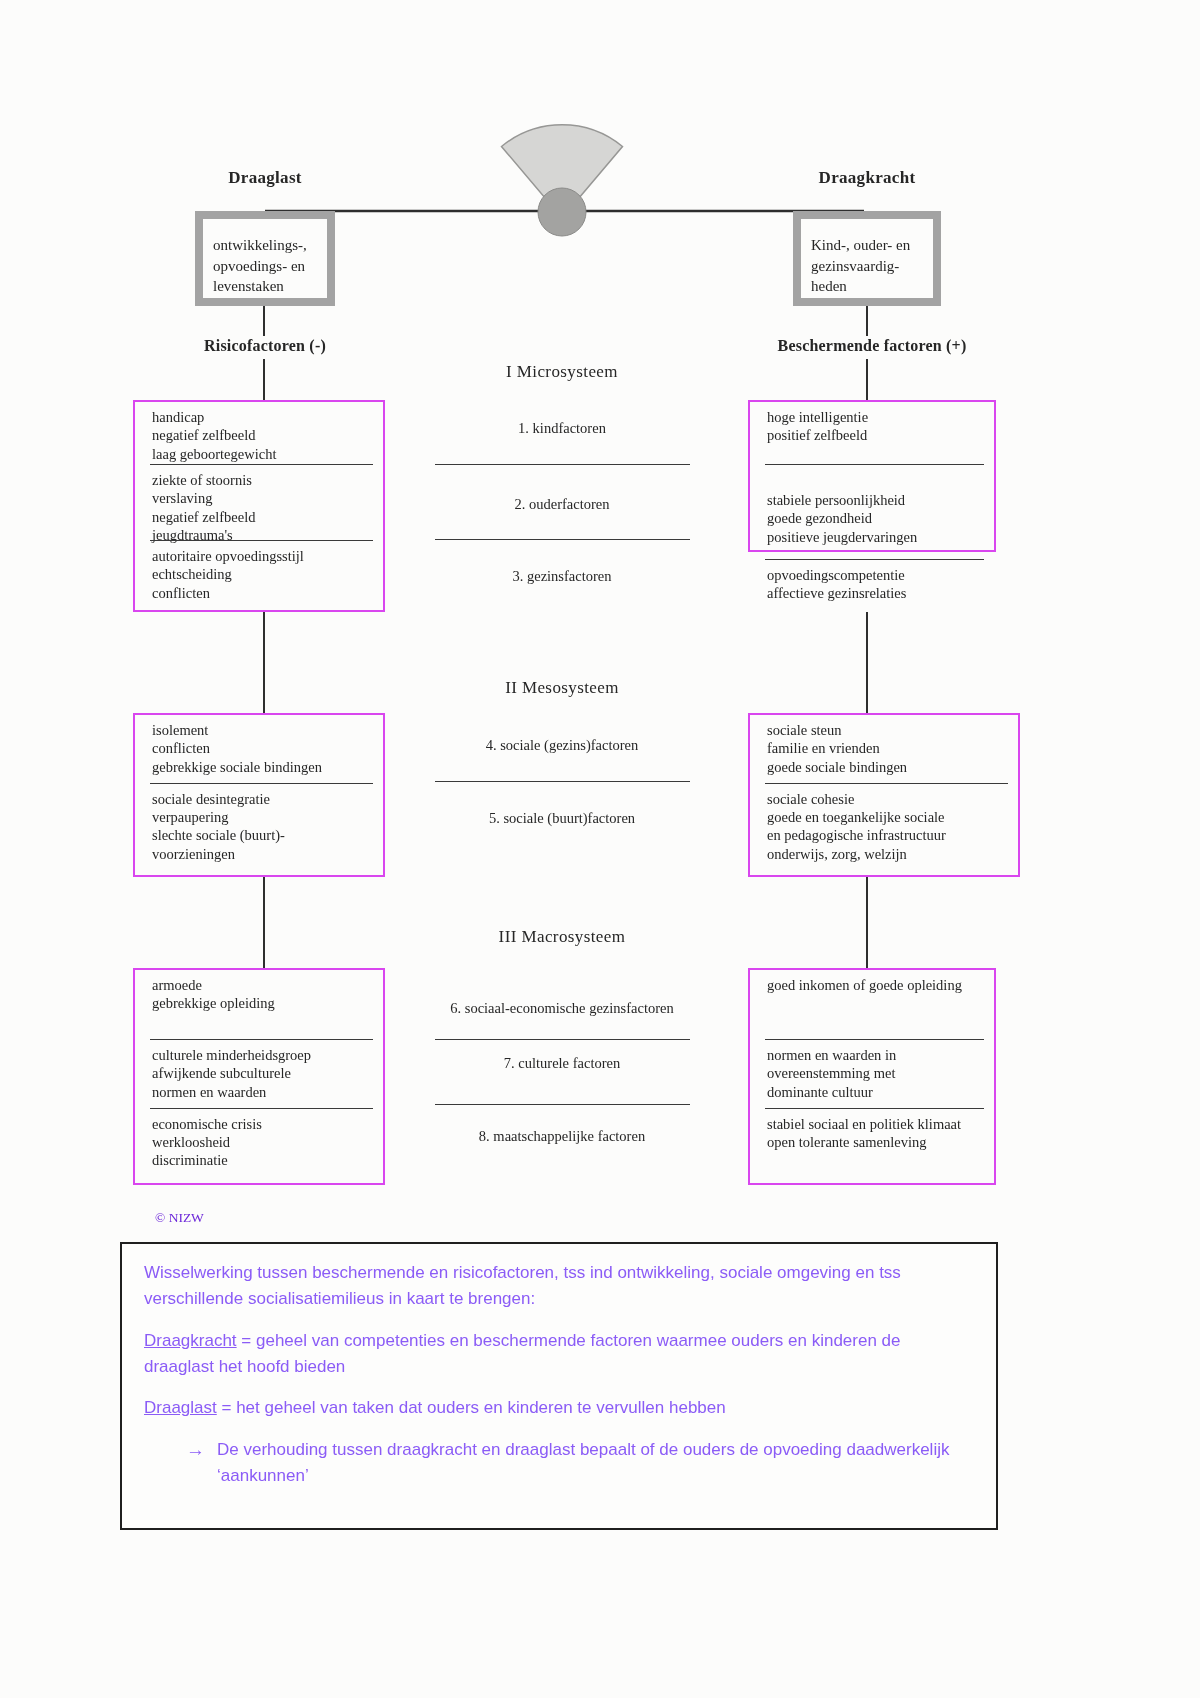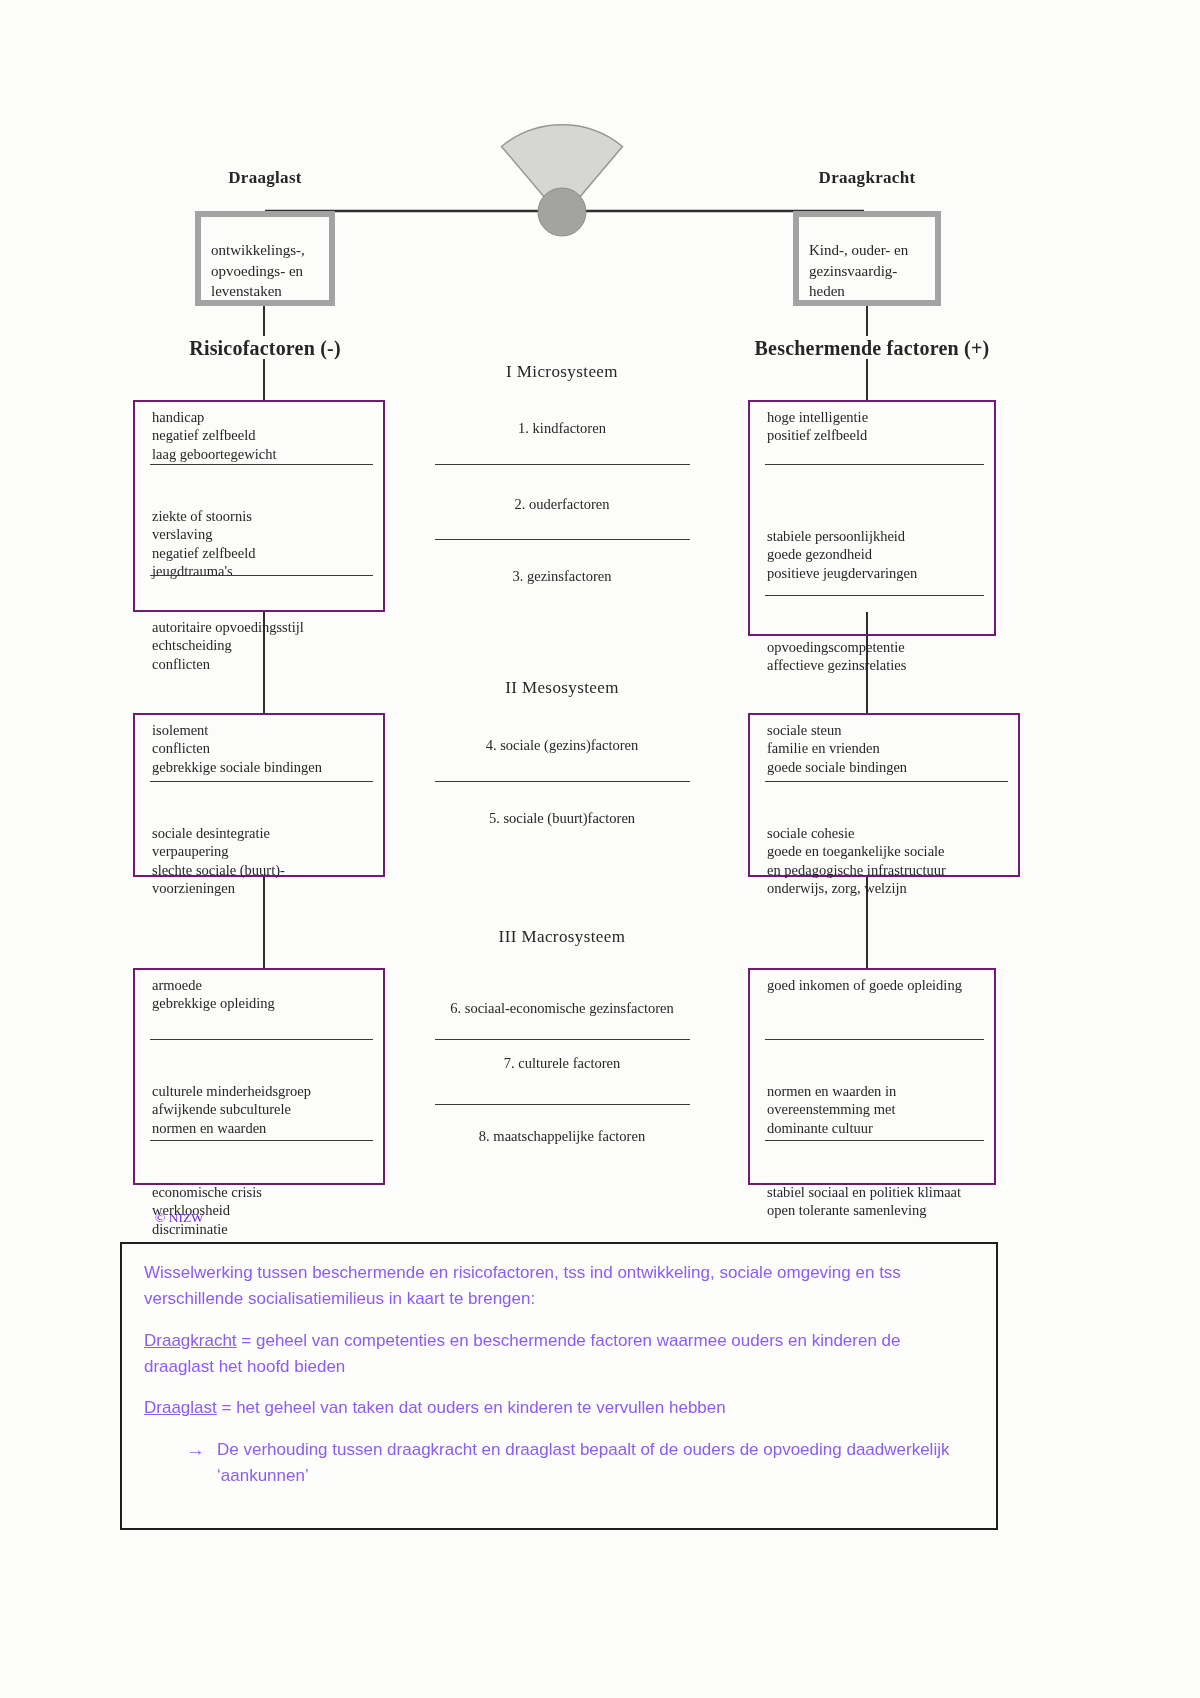--- a/index.html
+++ b/index.html
@@ -8,30 +8,30 @@
     position:relative;
     background:#fcfcfb;
     font-family:"Liberation Serif", serif;
     color:#262626;
   }
   .abs { position:absolute; }
   svg.underlay { position:absolute; left:0; top:0; }
 
   .side-label { font-weight:bold; font-size:17px; text-align:center; letter-spacing:.3px; }
   .topbox {
-    position:absolute; border:6px solid #a3a3a3;
-    padding:23px 10px; font-size:15px; line-height:1.38; white-space:pre-line;
+    position:absolute; border:8px solid #a3a3a3;
+    padding:16px 10px; font-size:15px; line-height:1.38; white-space:pre-line;
   }
-  .col-head { position:absolute; font-weight:bold; font-size:20px; text-align:center; letter-spacing:.2px; }
+  .col-head { position:absolute; font-weight:bold; font-size:16px; text-align:center; letter-spacing:.2px; }
 
   .sys-title { position:absolute; left:420px; width:284px; text-align:center; font-weight:normal; font-size:17px; letter-spacing:.4px; }
   .factor { position:absolute; left:420px; width:284px; text-align:center; font-size:14.5px; }
   .mid-sep { position:absolute; left:435px; width:255px; border-top:1.6px solid #3a3a3a; }
 
-  .sbox { position:absolute; border:2px solid #701a75; display:flex; flex-direction:column; background:transparent;gap:36px; }
+  .sbox { position:absolute; border:2px solid #d946ef; display:flex; flex-direction:column; background:transparent; }
   .sec { position:relative; padding:6px 10px 8px 17px; font-size:14.5px; line-height:1.26; white-space:pre-line; }
   .sec.hr::after { content:""; position:absolute; left:15px; right:10px; bottom:0; border-bottom:1.6px solid #3a3a3a; }
 
   .copyright { position:absolute; left:155px; top:1210px; font-size:13.5px; color:#6d28d9; }
 
   .notes {
     position:absolute; left:120px; top:1242px; width:878px; height:288px;
     border:2px solid #1f1f1f; background:#fdfdfc;
     padding:16px 22px; font-family:"Liberation Sans", sans-serif;
     font-size:17px; line-height:1.55; color:#8b5cf6;
@@ -123,21 +123,21 @@
   <div class="sec hr" style="min-height:70px;">armoede
 gebrekkige opleiding</div>
   <div class="sec hr" style="min-height:65px;">culturele minderheidsgroep
 afwijkende subculturele
 normen en waarden</div>
   <div class="sec">economische crisis
 werkloosheid
 discriminatie</div>
 </div>
 
-<div class="sbox" style="left:748px; top:400px; width:248px; height:236px;">
+<div class="sbox" style="left:748px; top:400px; width:248px; height:152px;">
   <div class="sec hr" style="min-height:63px;">hoge intelligentie
 positief zelfbeeld</div>
   <div class="sec hr" style="min-height:75px;margin-top:20px;">stabiele persoonlijkheid
 goede gezondheid
 positieve jeugdervaringen</div>
   <div class="sec">opvoedingscompetentie
 affectieve gezinsrelaties</div>
 </div>
 
 <div class="sbox" style="left:748px; top:713px; width:272px; height:164px;">

